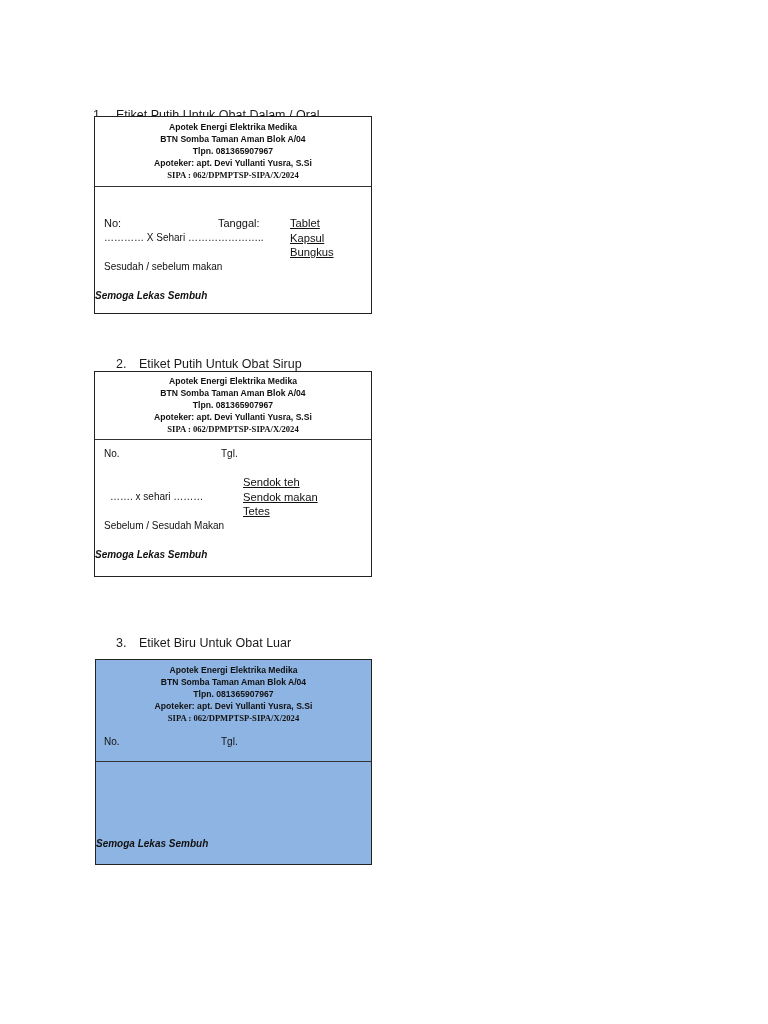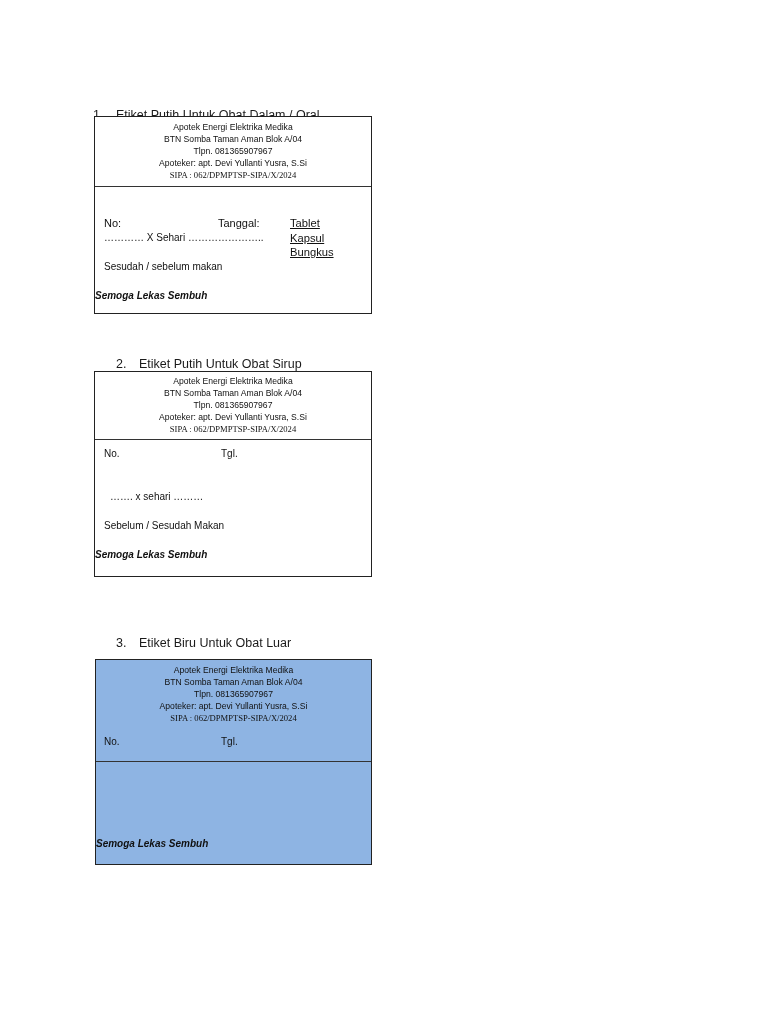--- a/index.html
+++ b/index.html
@@ -33,21 +33,21 @@
       background: #fff;
     }
     .label-box.blue {
       background: #8eb4e3;
     }
     .hdr {
       position: absolute;
       left: 0;
       right: 0;
       text-align: center;
-      font-weight: normal;
+      font-weight: bold;
       font-size: 8.6px;
       line-height: 12px;
       color: #111;
     }
     .hdr .sipa {
       font-family: "Liberation Serif", "DejaVu Serif", serif;
       font-size: 8.6px;
     }
     .divider {
       position: absolute;
@@ -117,20 +117,25 @@
     <div>Apotek Energi Elektrika Medika</div>
     <div>BTN Somba Taman Aman Blok A/04</div>
     <div>Tlpn. 081365907967</div>
     <div>Apoteker: apt.  Devi Yullanti Yusra, S.Si</div>
     <div class="sipa">SIPA : 062/DPMPTSP-SIPA/X/2024</div>
   </div>
   <div class="divider" style="top:67px;"></div>
   <div class="txt norm" style="left:9px; top:76px;">No.</div>
   <div class="txt norm" style="left:126px; top:76px;">Tgl.</div>
   <div class="txt norm" style="left:15px; top:119px;">……. x sehari ………</div>
+  <div class="opts" style="left:148px; top:103px;">
+    <div>Sendok teh</div>
+    <div>Sendok makan</div>
+    <div>Tetes</div>
+  </div>
   <div class="txt norm" style="left:9px; top:148px;">Sebelum / Sesudah Makan</div>
   <div class="closing" style="top:177px;">Semoga Lekas Sembuh</div>
 </div>
 
 <div class="heading" style="left:116px; top:616px;">
   <span class="num">3.</span><span>Etiket Biru Untuk Obat Luar</span>
 </div>
 
 <div class="label-box blue" style="left:95px; top:659px; width:277px; height:206px;">
   <div class="hdr" style="top:4px;">

